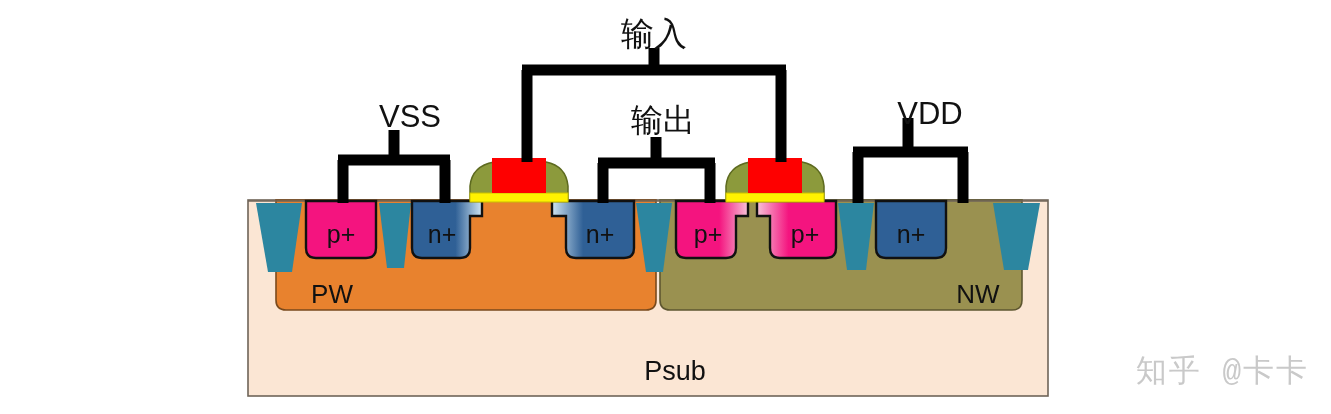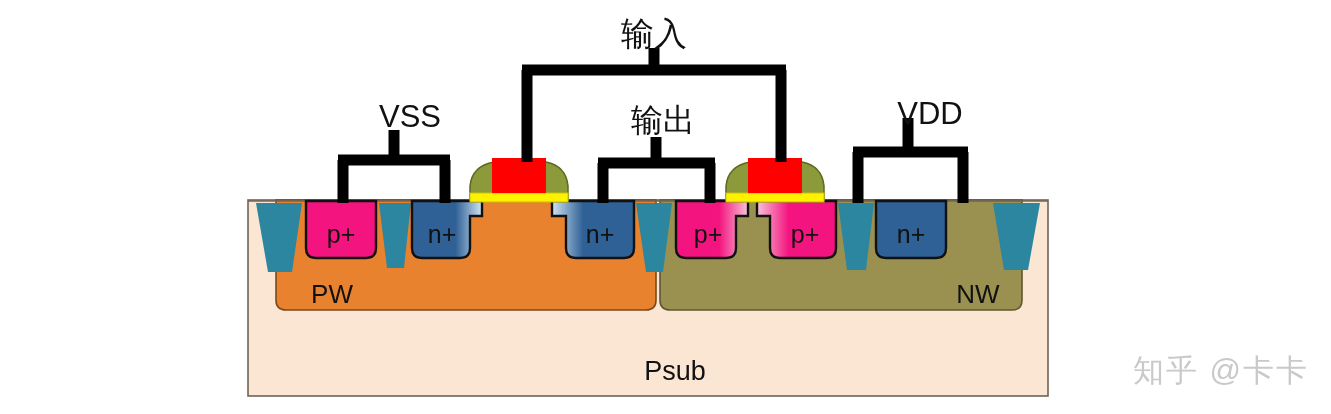--- a/index.html
+++ b/index.html
@@ -23,21 +23,21 @@
     position: absolute;
     left: 0;
     top: 0;
   }
   .wm {
     position: absolute;
     right: 22px;
     bottom: 22px;
     color: #c9c9c9;
     font-size: 31px;
-    font-family: Liberation Sans, sans-serif;
+    font-family: Liberation Mono, monospace;
     letter-spacing: 2px;
     white-space: nowrap;
     user-select: none;
   }
 </style>
 </head>
 <body>
 
 <div id="stage">
 

